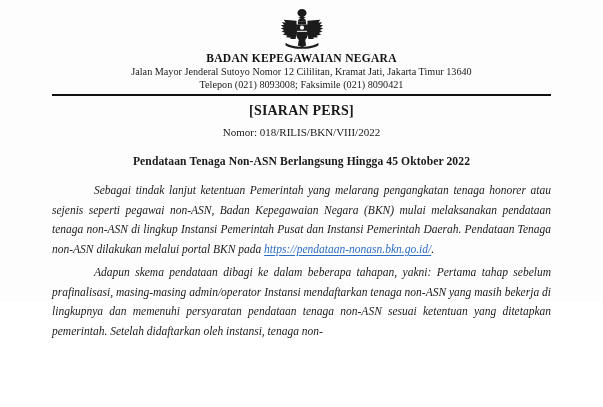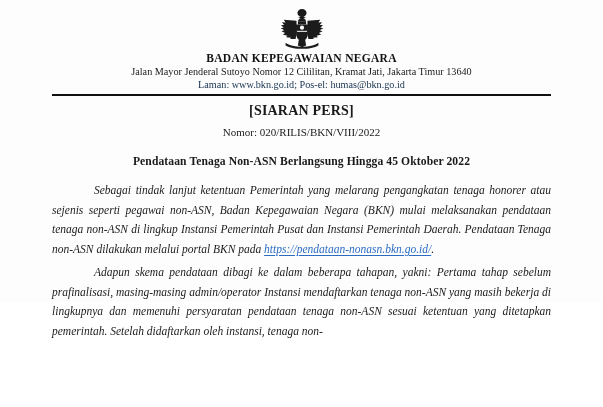--- a/index.html
+++ b/index.html
@@ -131,28 +131,28 @@
       </g>
       <g fill="#fdfdfd">
         <circle cx="50" cy="43" r="4.6"></circle>
         <path d="M39 50 h22 v2.2 h-22 z"></path>
       </g>
     </svg>
 
     <div class="org-name">BADAN KEPEGAWAIAN NEGARA</div>
     <div class="org-addr">
       <span class="line">Jalan Mayor Jenderal Sutoyo Nomor 12 Cililitan, Kramat Jati, Jakarta Timur 13640</span>
-      <span class="line mail">Laman: www.bkn.go.id; Pos-el: humas@bkn.go.id</span>
+      <span class="line">Telepon (021) 8093008; Faksimile (021) 8090421</span>
     </div>
     <hr class="rule">
   </div>
 
   <div class="titleblock">
     <div class="siaran">[SIARAN PERS]</div>
-    <div class="nomor">Nomor: 020/RILIS/BKN/VIII/2022</div>
+    <div class="nomor">Nomor: 018/RILIS/BKN/VIII/2022</div>
   </div>
 
   <div class="headline">Pendataan Tenaga Non-ASN Berlangsung Hingga 45 Oktober 2022</div>
 
   <div class="body-text">
     <p class="para"><span>Sebagai tindak lanjut ketentuan Pemerintah yang melarang pengangkatan tenaga honorer atau sejenis seperti pegawai non-ASN, Badan Kepegawaian Negara (BKN) mulai melaksanakan pendataan tenaga non-ASN di lingkup Instansi Pemerintah Pusat dan Instansi Pemerintah Daerah. Pendataan Tenaga non-ASN dilakukan melalui portal BKN pada </span><a class="link" href="#">https://pendataan-nonasn.bkn.go.id/</a><span>.</span></p>
     <p class="para">Adapun skema pendataan dibagi ke dalam beberapa tahapan, yakni: Pertama tahap sebelum prafinalisasi, masing-masing admin/operator Instansi mendaftarkan tenaga non-ASN yang masih bekerja di lingkupnya dan memenuhi persyaratan pendataan tenaga non-ASN sesuai ketentuan yang ditetapkan pemerintah. Setelah didaftarkan oleh instansi, tenaga non-</p>
   </div>
 
 </div>

